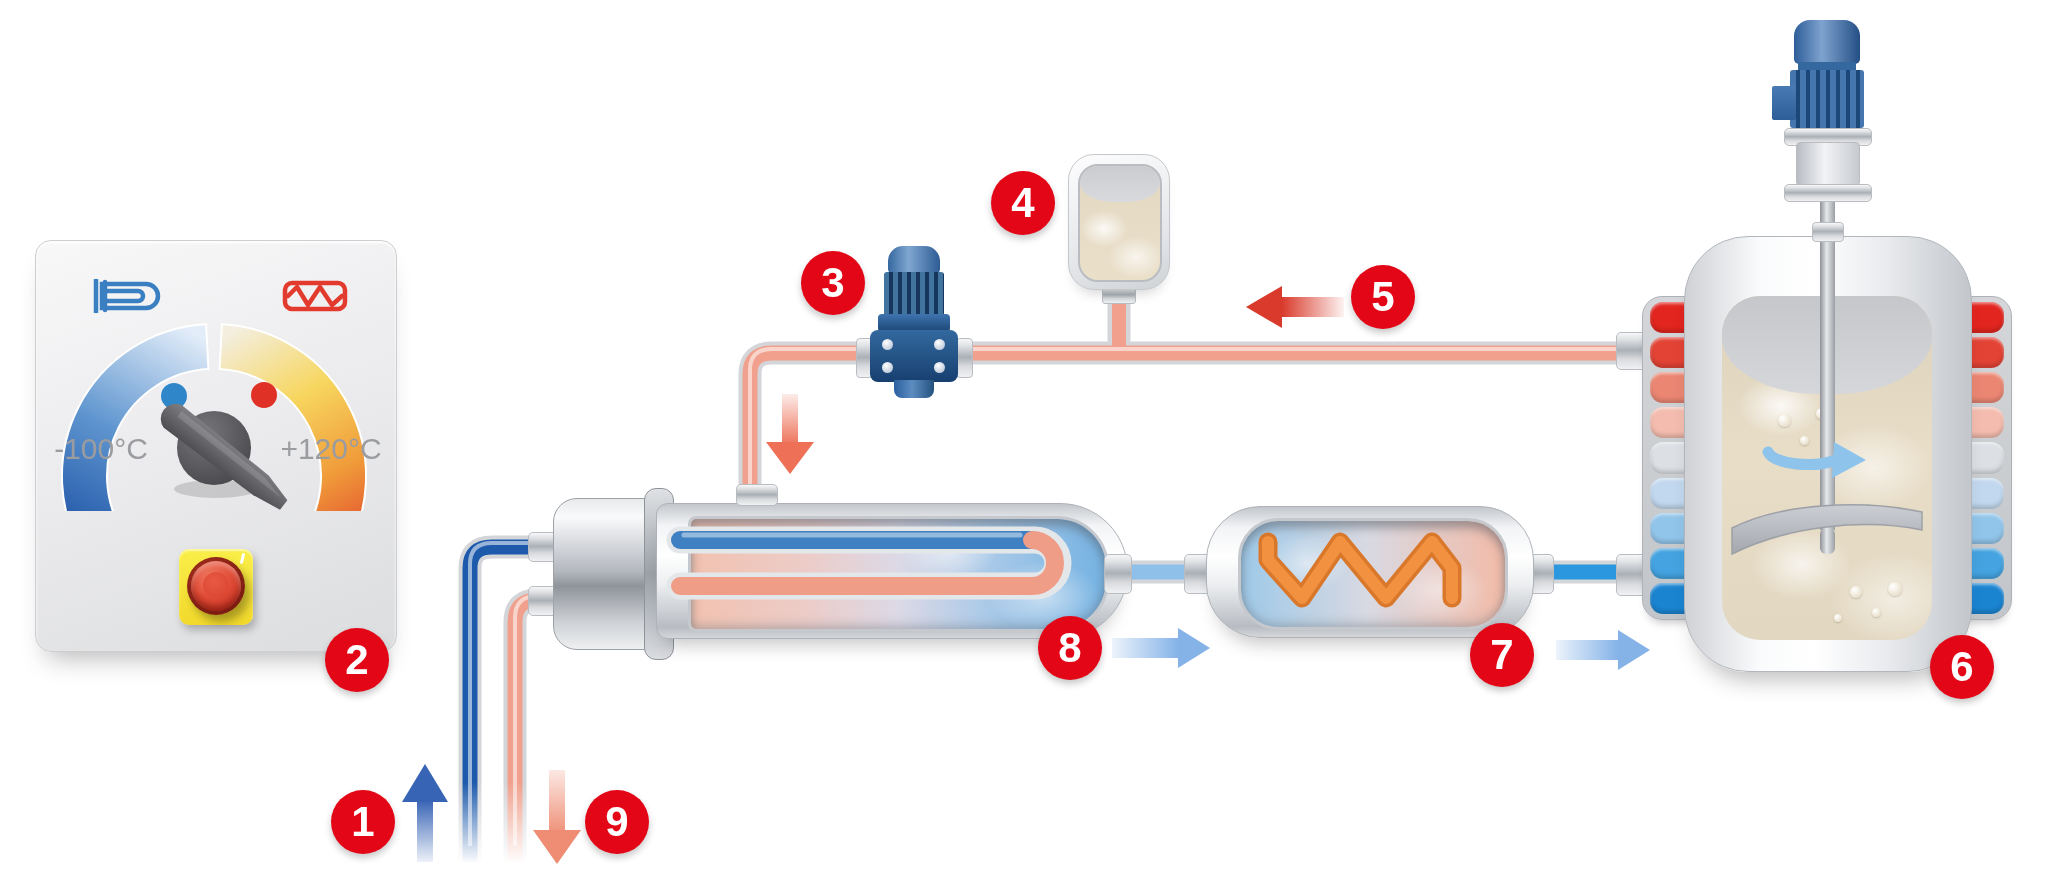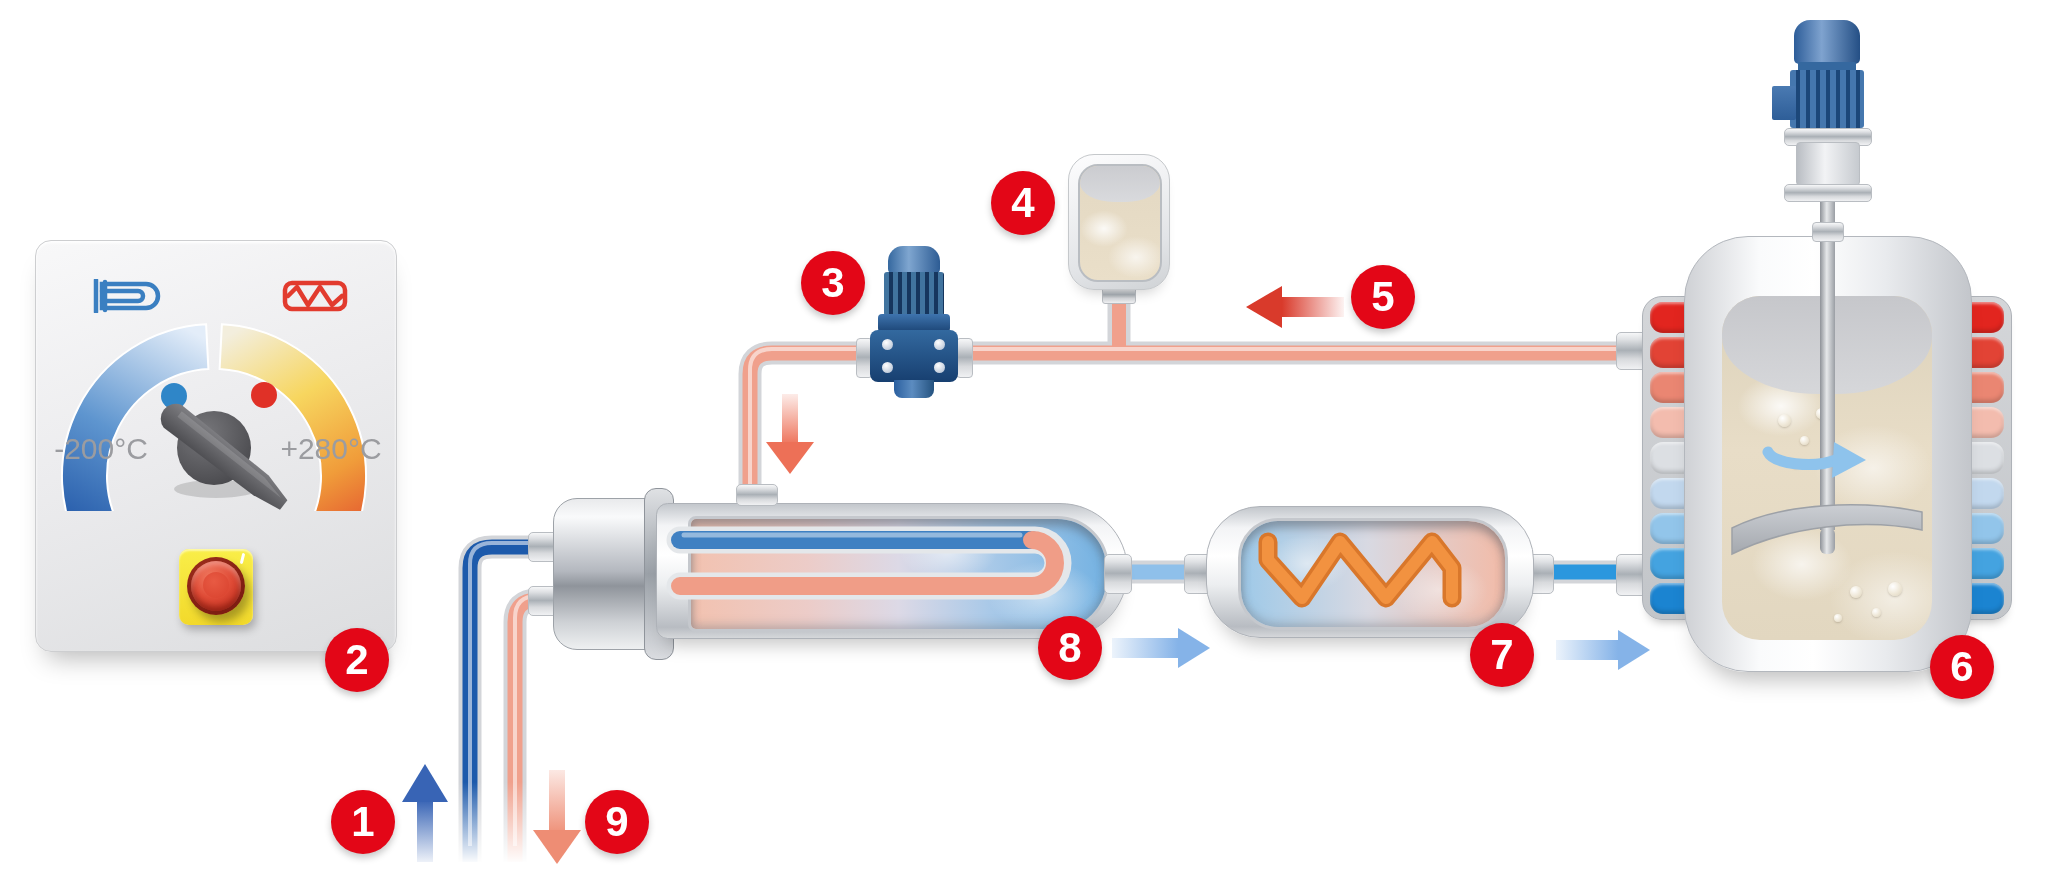--- a/index.html
+++ b/index.html
@@ -194,22 +194,22 @@
       <circle cx="223" cy="104" r="13" fill="#e03127"></circle>
       <ellipse cx="175" cy="198" rx="42" ry="9" fill="rgba(0,0,0,.14)"></ellipse>
       <g>
         <circle cx="173" cy="157" r="37" fill="url(#knobG)"></circle>
         <g transform="translate(173,157) rotate(38)">
           <path d="M-52,-14 L60,-12 L90,-4 L90,8 L60,13 L-52,15 A15,15 0 0 1 -52,-14 Z" fill="url(#handleG)"></path>
           <path d="M-48,-9 L58,-8 L84,-2 L-48,-2 Z" fill="rgba(255,255,255,.14)"></path>
         </g>
       </g>
     </svg>
-    <div class="gauge-label" style="left:5px;top:191px">-200°C</div>
-    <div class="gauge-label" style="left:235px;top:191px">+280°C</div>
+    <div class="gauge-label" style="left:5px;top:191px">-100°C</div>
+    <div class="gauge-label" style="left:235px;top:191px">+120°C</div>
     <div id="estop" class="abs">
       <div id="estop-tick"></div>
       <div id="estop-ring">
         <div id="estop-btn">
             <div id="estop-inner"></div>
           </div>
       </div>
     </div>
   </div>
 

